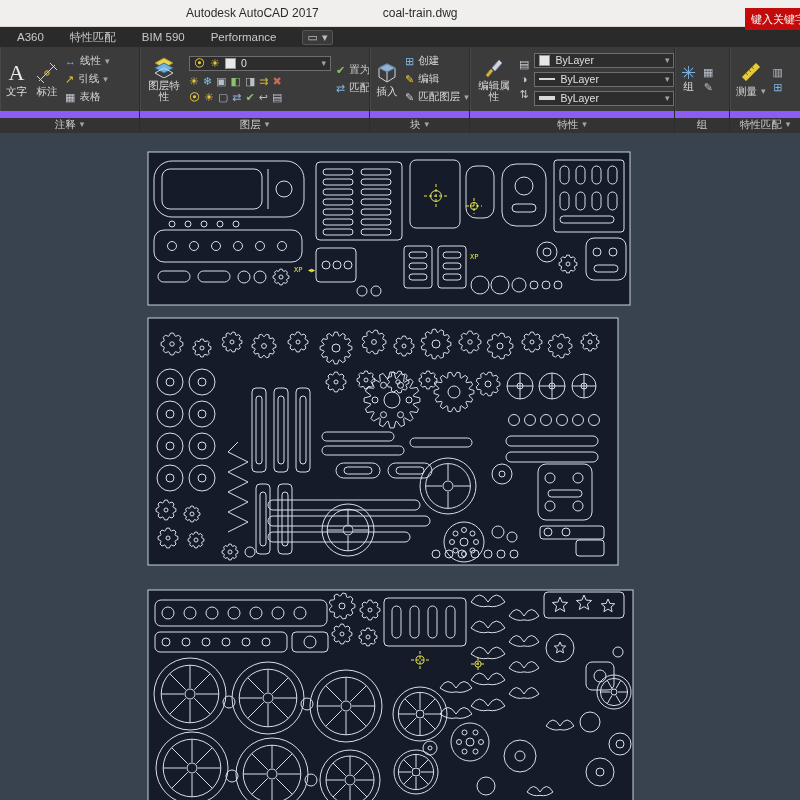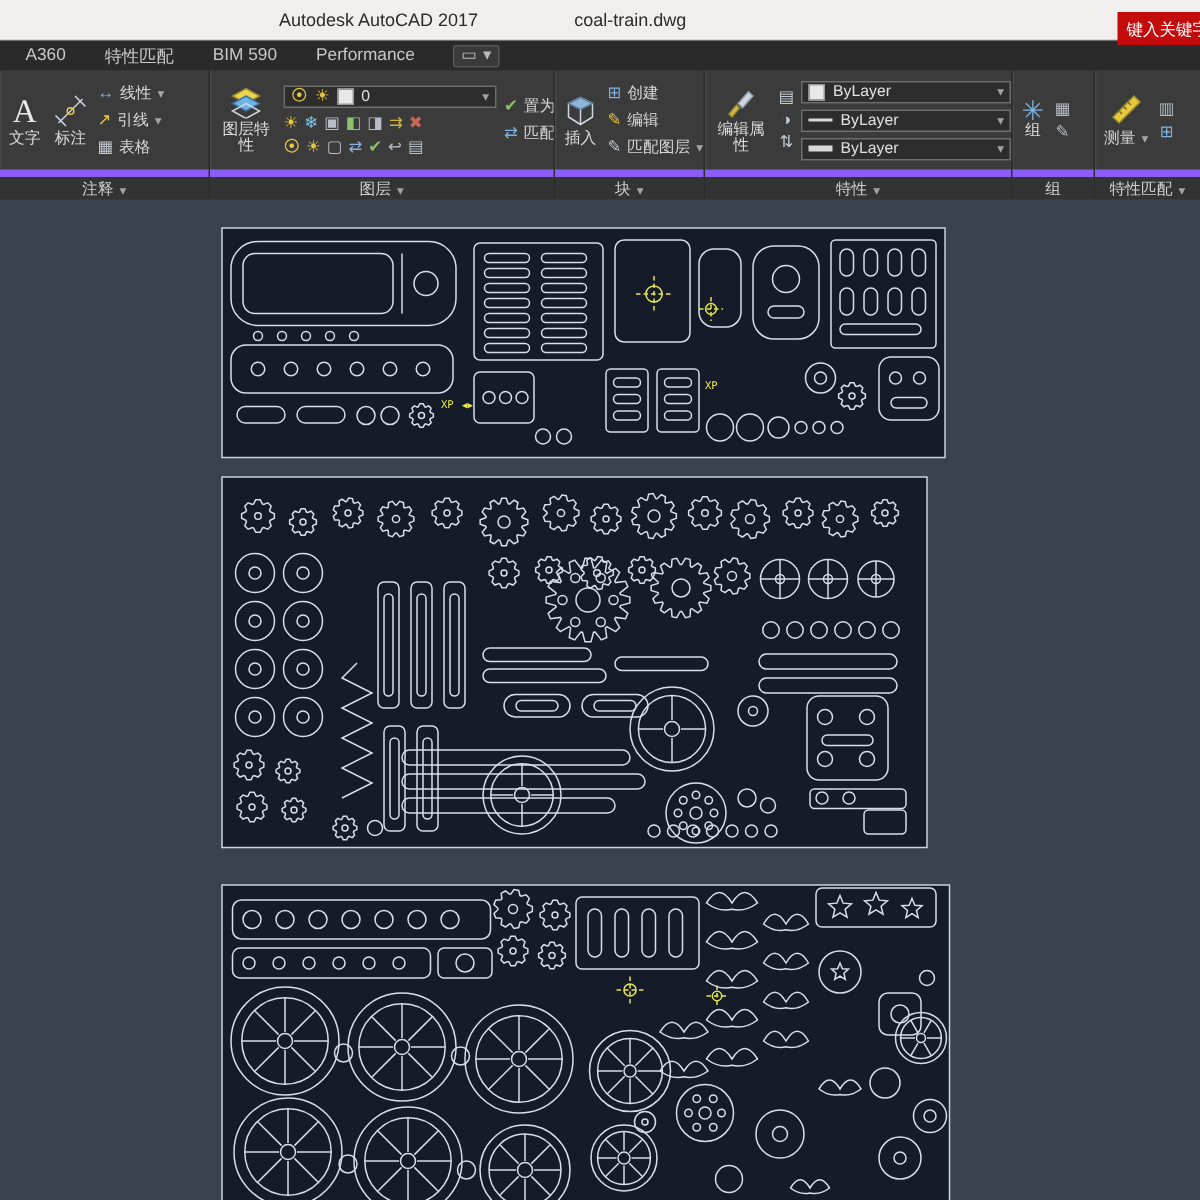--- a/index.html
+++ b/index.html
@@ -5,21 +5,21 @@
   html,body{margin:0;padding:0}
   body{width:800px;height:800px;overflow:hidden;background:#39434f;font-family:"Liberation Sans",sans-serif;position:relative}
   .titlebar{height:27px;background:#f0efed;display:flex;align-items:center;padding-left:186px;gap:64px;font-size:12px;color:#2b2b2b;box-sizing:border-box;border-bottom:1px solid #d8d8d8}
   .searchbox{position:absolute;top:8px;right:0;width:55px;height:22px;background:#c30b0b;color:#fff;font-size:11px;display:flex;align-items:center;padding-left:6px;overflow:hidden;white-space:nowrap;z-index:9;box-sizing:border-box}
   .tabbar{height:20px;background:#2a2a2a;display:flex;align-items:center;font-size:11.5px;color:#c9c9c9;padding-left:4px}
   .tab{padding:16px 13px;height:100%;display:flex;align-items:center;cursor:default}
   .tab-widget{margin-left:12px;background:#3a3a3a;border:1px solid #555;border-radius:2px;height:13px;padding:0 5px;display:flex;align-items:center;gap:4px;font-size:8px;color:#bbb}
   .ribbon{height:86px;background:#3b3b3b;display:flex;box-sizing:border-box}
   .panel{position:relative;border-right:1px solid #2c2c2c;box-shadow:inset 1px 0 0 #484848;display:flex;flex-direction:column;box-sizing:border-box}
   .panel-body{flex:1;display:flex;align-items:center;padding:2px 4px;gap:5px;overflow:hidden}
-  .panel-label{height:15px;background:#333333;display:flex;align-items:flex-end;justify-content:center;gap:4px;font-size:10.5px;color:#cfcfcf;border-top:5px solid #8b5cf6}
+  .panel-label{height:15px;background:#333333;display:flex;align-items:flex-start;justify-content:center;gap:4px;font-size:10.5px;color:#cfcfcf;border-top:7px solid #8b5cf6}
   .tool-big{display:flex;flex-direction:column;align-items:center;justify-content:center;gap:2px;font-size:10.5px;color:#dcdcdc;padding:1px 2px;text-align:center;line-height:11px}
   .big-a{font-size:22px;font-family:"Liberation Serif",serif;color:#e9e9e9;line-height:22px}
   .tcol{display:flex;flex-direction:column;justify-content:center;gap:4px}
   .mini-col{display:flex;flex-direction:column;gap:3px;align-items:center}
   .trow{display:flex;align-items:center;gap:4px;font-size:10.5px;color:#d6d6d6;white-space:nowrap}
   .mini-row{display:flex;gap:4px;align-items:center}
   .mi{font-size:11px;line-height:12px}
   .dim{opacity:.75;font-size:9px;color:#c9c9c9}
   .c-yel{color:#e8c93e}.c-blue{color:#7fb2e0}.c-green{color:#8fc06a}.c-gray{color:#c3c9d2}
   .dd{background:#2d2d2d;border:1px solid #6e6e6e;height:15px;display:flex;align-items:center;gap:5px;padding:0 4px;font-size:10.5px;color:#e0e0e0;box-sizing:border-box}

